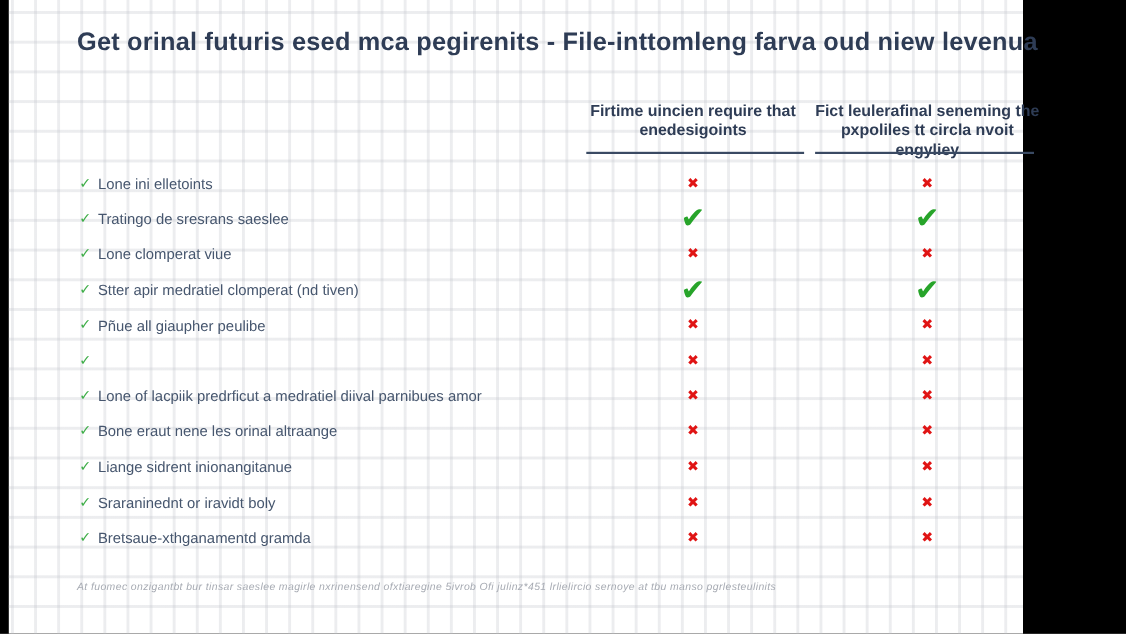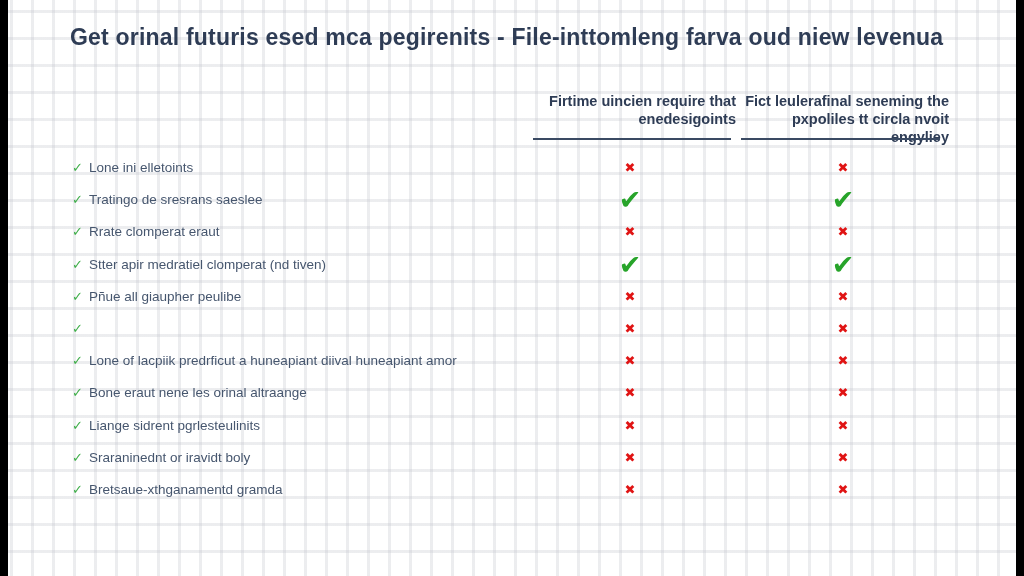--- a/index.html
+++ b/index.html
@@ -5,42 +5,42 @@
   html, body {
     margin: 0; padding: 0;
     width: 1024px; height: 576px;
     background: #000;
     overflow: hidden;
     font-family: "Liberation Sans", sans-serif;
   }
   .page {
     position: absolute;
     left: 8px; top: 0;
-    width: 1008px; height: 576px;
+    width: 922px; height: 576px;
     background-color: #ffffff;
     background-image:
       linear-gradient(to right,  rgba(193,196,203,0.30) 3px, transparent 3px),
       linear-gradient(to bottom, rgba(193,196,203,0.30) 3px, transparent 3px);
     background-size: 21px 27px;
     background-position: 2px 10px;
   }
   .title {
     position: absolute;
     left: 62px; top: 24px;
     font-size: 23px;
     font-weight: 700;
     color: #2e3c55;
     letter-spacing: 0.2px;
     white-space: nowrap;
   }
   .col-header {
     position: absolute;
     top: 92px;
     width: 212px;
-    text-align: right;
+    text-align: center;
     font-size: 14.5px;
     font-weight: 700;
     line-height: 1.25;
     color: #2e3c55;
   }
   .col-header.c1 { left: 516px; }
   .col-header.c2 { left: 729px; }
   .rule {
     position: absolute;
     top: 138px;
@@ -127,21 +127,21 @@
 
   <div class="row">
     <span class="fcheck">✓</span>
     <span class="flabel">Tratingo de sresrans saeslee</span>
     <span class="mark m1 yes">✔</span>
     <span class="mark m2 yes">✔</span>
   </div>
 
   <div class="row">
     <span class="fcheck">✓</span>
-    <span class="flabel">Rrate clomperat eraut</span>
+    <span class="flabel">Lone clomperat viue</span>
     <span class="mark m1 no">✖</span>
     <span class="mark m2 no">✖</span>
   </div>
 
   <div class="row">
     <span class="fcheck">✓</span>
     <span class="flabel">Stter apir medratiel clomperat (nd tiven)</span>
     <span class="mark m1 yes">✔</span>
     <span class="mark m2 yes">✔</span>
   </div>
@@ -154,47 +154,48 @@
   </div>
 
   <div class="row">
     <span class="fcheck">✓</span>
     <span class="mark m1 no">✖</span>
     <span class="mark m2 no">✖</span>
   </div>
 
   <div class="row">
     <span class="fcheck">✓</span>
-    <span class="flabel">Lone of lacpiik predrficut a huneapiant diival huneapiant amor</span>
+    <span class="flabel">Lone of lacpiik predrficut a medratiel diival parnibues amor</span>
     <span class="mark m1 no">✖</span>
     <span class="mark m2 no">✖</span>
   </div>
 
   <div class="row">
     <span class="fcheck">✓</span>
     <span class="flabel">Bone eraut nene les orinal altraange</span>
     <span class="mark m1 no">✖</span>
     <span class="mark m2 no">✖</span>
   </div>
 
   <div class="row">
     <span class="fcheck">✓</span>
-    <span class="flabel">Liange sidrent pgrlesteulinits</span>
+    <span class="flabel">Liange sidrent inionangitanue</span>
     <span class="mark m1 no">✖</span>
     <span class="mark m2 no">✖</span>
   </div>
 
   <div class="row">
     <span class="fcheck">✓</span>
     <span class="flabel">Sraraninednt or iravidt boly</span>
     <span class="mark m1 no">✖</span>
     <span class="mark m2 no">✖</span>
   </div>
 
   <div class="row">
     <span class="fcheck">✓</span>
     <span class="flabel">Bretsaue-xthganamentd gramda</span>
     <span class="mark m1 no">✖</span>
     <span class="mark m2 no">✖</span>
   </div>
 </div>
 
+  <div class="footnote">At fuomec onzigantbt bur tinsar saeslee magirle nxrinensend ofxtiaregine 5ivrob Ofi julinz*451 lrlielircio sernoye at tbu manso pgrlesteulinits</div>
 </div>
 
 </body></html>

